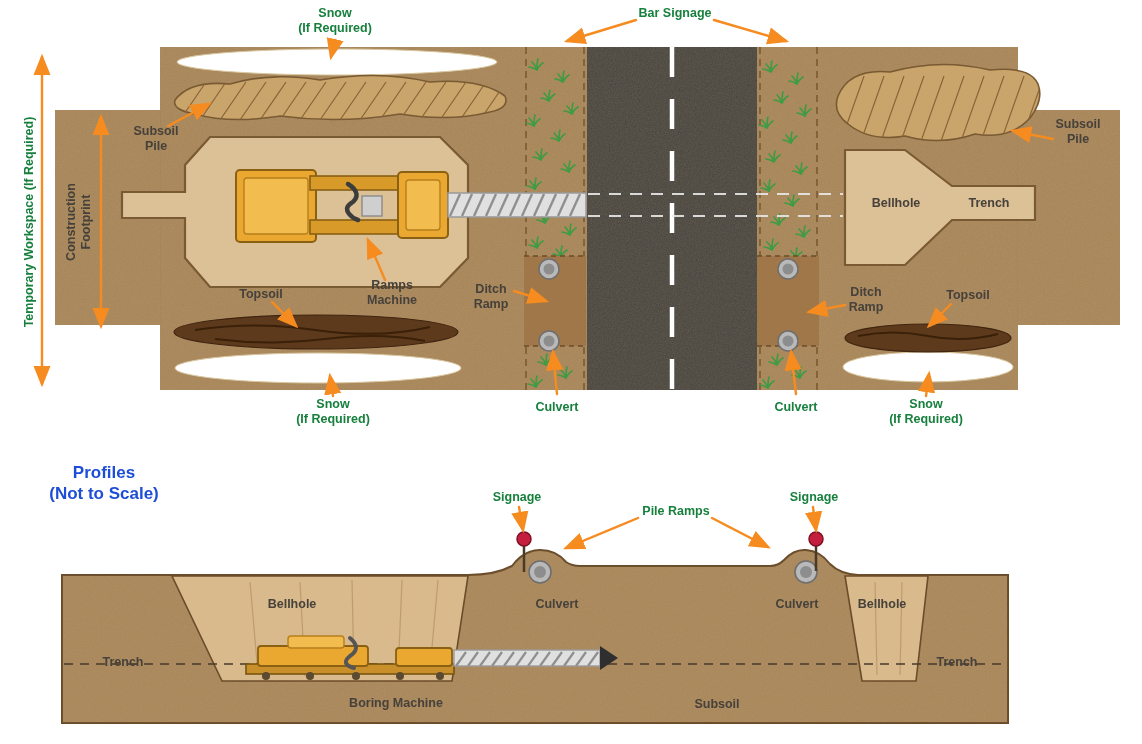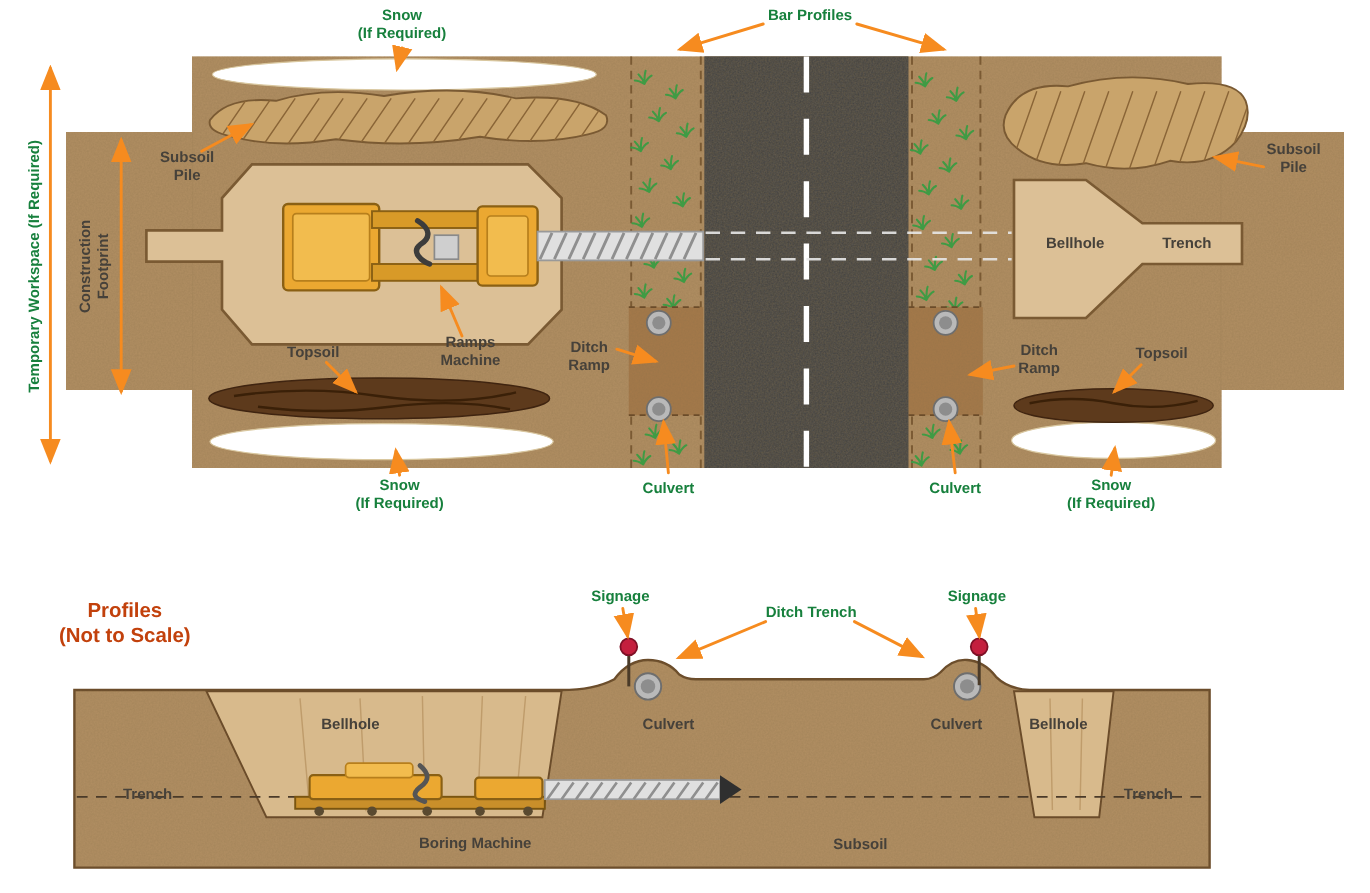--- a/index.html
+++ b/index.html
@@ -3,21 +3,21 @@
 <meta charset="utf-8">
 <style>
   html,body{margin:0;padding:0;background:#ffffff;}
   #canvas{position:relative;width:1142px;height:744px;background:#ffffff;overflow:hidden;
           font-family:"Liberation Sans", sans-serif;}
   #scene{position:absolute;left:0;top:0;}
   .lbl{position:absolute;transform:translate(-50%,-50%);text-align:center;white-space:pre-line;
        font:600 12.5px/1.2 "Liberation Sans", sans-serif;color:#46413a;z-index:5;pointer-events:none;}
   .green{color:#17803d;}
   .vert{transform:translate(-50%,-50%) rotate(-90deg);}
-  .title{font:bold 17px/1.25 "Liberation Sans", sans-serif;color:#c2410c;margin-top:36px;}
+  .title{font:bold 17px/1.25 "Liberation Sans", sans-serif;color:#1d4ed8;}
 </style>
 </head>
 <body>
 
 <div id="canvas">
 
 <svg id="scene" width="1142" height="744" viewBox="0 0 1142 744" xmlns="http://www.w3.org/2000/svg">
   <defs>
     <marker id="arr" viewBox="0 0 10 8" refX="8.5" refY="4" markerWidth="9" markerHeight="8" orient="auto-start-reverse">
       <path d="M0,0 L10,4 L0,8 Z" fill="#f68b1f"></path>
@@ -256,21 +256,21 @@
     <line x1="101" y1="117" x2="101" y2="326" marker-start="url(#arr)" marker-end="url(#arr)"></line>
     <line x1="519" y1="507" x2="523" y2="530" marker-end="url(#arr)"></line>
     <line x1="813" y1="507" x2="816" y2="530" marker-end="url(#arr)"></line>
     <line x1="638" y1="518" x2="566" y2="548" marker-end="url(#arr)"></line>
     <line x1="712" y1="518" x2="768" y2="547" marker-end="url(#arr)"></line>
   </g>
 </svg>
 
 <div class="lbl green" style="left:335px;top:21px;">Snow
 (If Required)</div>
-<div class="lbl green" style="left:675px;top:13px;">Bar Profiles</div>
+<div class="lbl green" style="left:675px;top:13px;">Bar Signage</div>
 <div class="lbl" style="left:156px;top:139px;">Subsoil
 Pile</div>
 <div class="lbl" style="left:1078px;top:132px;">Subsoil
 Pile</div>
 <div class="lbl green vert" style="left:29px;top:222px;">Temporary Workspace (If Required)</div>
 <div class="lbl vert" style="left:79px;top:222px;">Construction
 Footprint</div>
 <div class="lbl" style="left:261px;top:294px;">Topsoil</div>
 <div class="lbl" style="left:392px;top:293px;">Ramps
 Machine</div>
@@ -285,21 +285,21 @@
 <div class="lbl" style="left:989px;top:203px;">Trench</div>
 <div class="lbl green" style="left:333px;top:412px;">Snow
 (If Required)</div>
 <div class="lbl green" style="left:926px;top:412px;">Snow
 (If Required)</div>
 
 <div class="lbl title" style="left:104px;top:483px;">Profiles
 (Not to Scale)</div>
 <div class="lbl green" style="left:517px;top:497px;">Signage</div>
 <div class="lbl green" style="left:814px;top:497px;">Signage</div>
-<div class="lbl green" style="left:676px;top:511px;">Ditch Trench</div>
+<div class="lbl green" style="left:676px;top:511px;">Pile Ramps</div>
 <div class="lbl" style="left:292px;top:604px;">Bellhole</div>
 <div class="lbl" style="left:557px;top:604px;">Culvert</div>
 <div class="lbl" style="left:797px;top:604px;">Culvert</div>
 <div class="lbl" style="left:882px;top:604px;">Bellhole</div>
 <div class="lbl" style="left:123px;top:662px;">Trench</div>
 <div class="lbl" style="left:957px;top:662px;">Trench</div>
 <div class="lbl" style="left:396px;top:703px;">Boring Machine</div>
 <div class="lbl" style="left:717px;top:704px;">Subsoil</div>
 
 </div>

